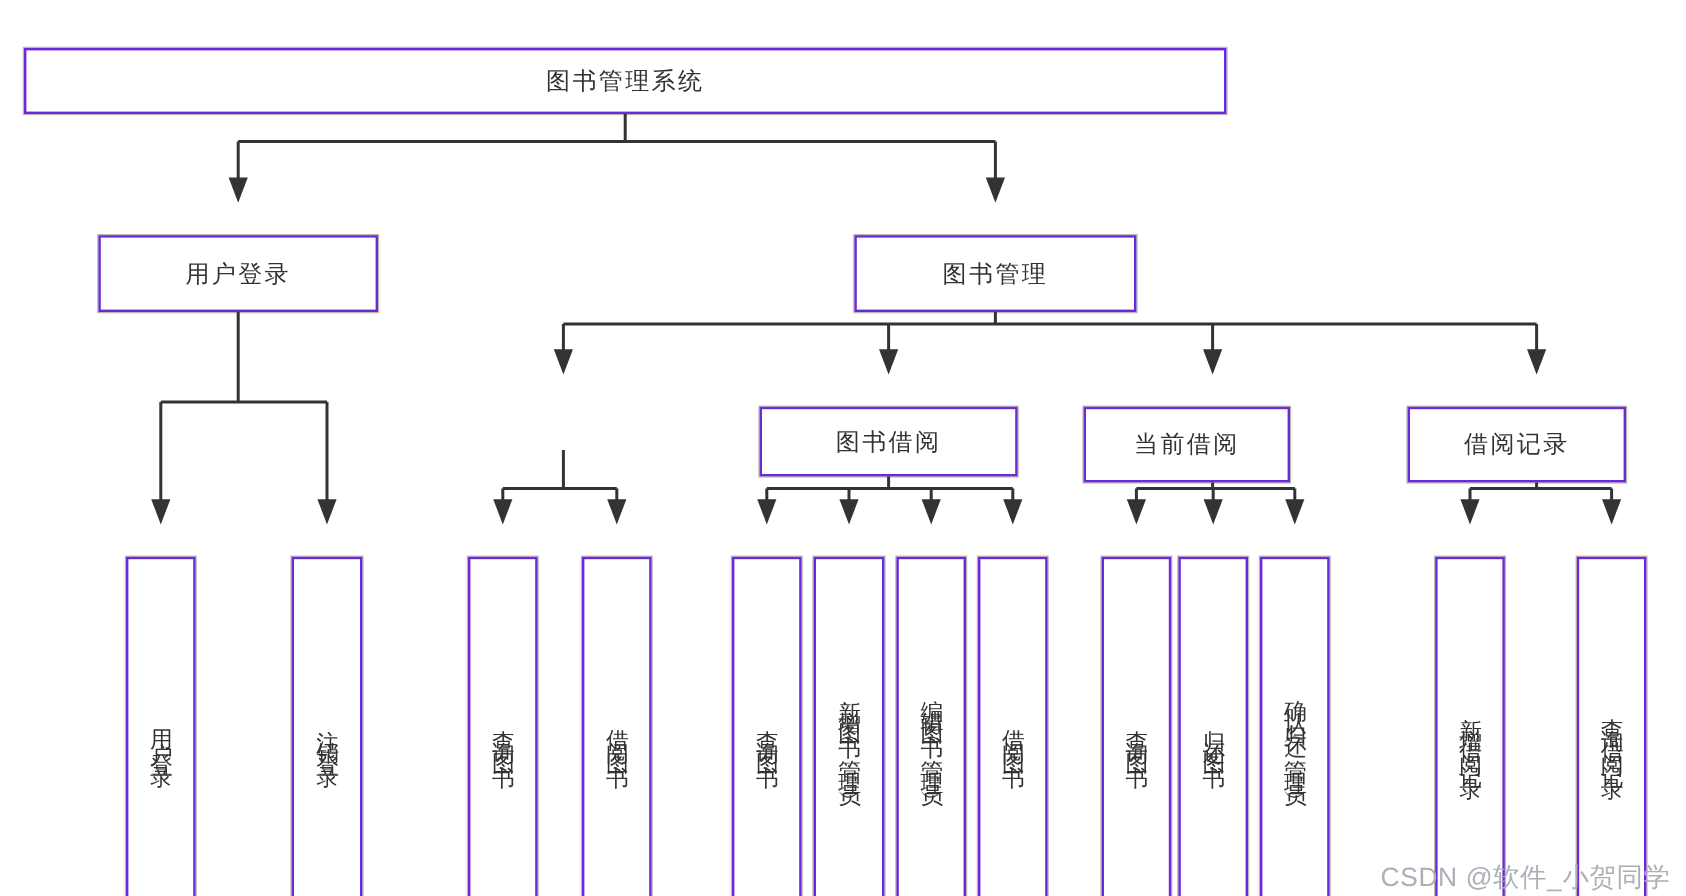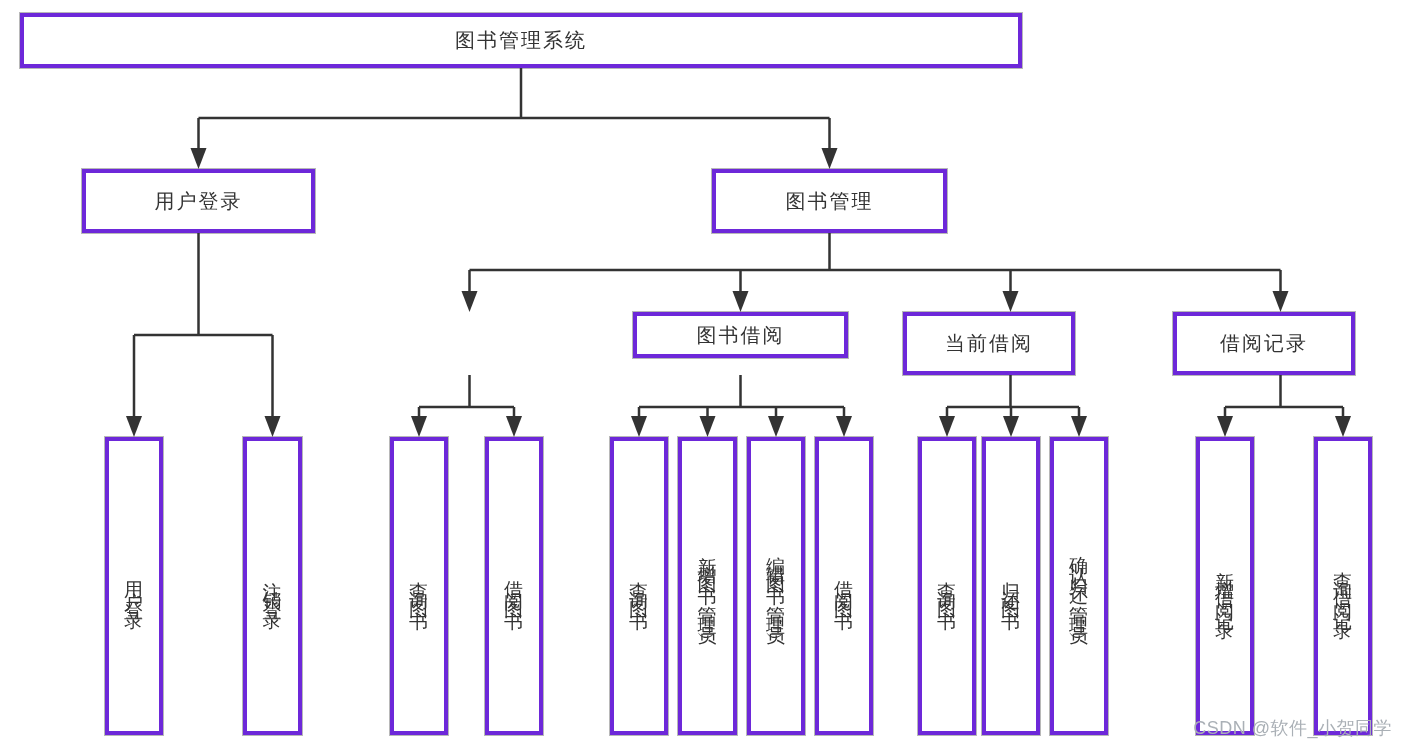--- a/index.html
+++ b/index.html
@@ -13,47 +13,48 @@
     overflow: hidden;
   }
   #wires {
     position: absolute;
     left: 0; top: 0;
     width: 1405px; height: 747px;
   }
   .node {
     position: absolute;
     box-sizing: border-box;
-    border: 4px solid #6d28d9;
+    border: 2px solid #6d28d9;
     background: #ffffff;
     display: flex;
     align-items: center;
     justify-content: center;
     outline: 1px solid rgba(51,51,51,0.35);
+    margin-top: 27px;
   }
   .hnode span {
     font-size: 20px;
     letter-spacing: 2px;
     color: #333333;
     white-space: nowrap;
   }
   .vnode span {
     writing-mode: vertical-rl;
     text-orientation: mixed;
     font-size: 19px;
     letter-spacing: 10px;
     line-height: 1;
     color: #333333;
     white-space: nowrap;
   }
   .watermark {
     position: absolute;
     right: 13px;
     top: 716px;
-    font-size: 18px;
+    font-size: 22px;
     color: #aab0b6;
     letter-spacing: 0.5px;
     white-space: nowrap;
   }
 </style>
 </head>
 <body>
 
 <div id="stage">
 
@@ -101,21 +102,21 @@
     <span>图书管理系统</span>
   </div>
 
   <div class="node hnode" style="left:82px; top:169px; width:233px; height:64px;">
     <span>用户登录</span>
   </div>
   <div class="node hnode" style="left:712px; top:169px; width:235px; height:64px;">
     <span>图书管理</span>
   </div>
 
-  <div class="node hnode" style="left:633px; top:312px; width:215px; height:46px;">
+  <div class="node hnode" style="left:633px; top:312px; width:215px; height:58px;">
     <span>图书借阅</span>
   </div>
   <div class="node hnode" style="left:903px; top:312px; width:172px; height:63px;font-family:Liberation Mono, monospace;">
     <span>当前借阅</span>
   </div>
   <div class="node hnode" style="left:1173px; top:312px; width:182px; height:63px;">
     <span>借阅记录</span>
   </div>
 
   <div class="node vnode" style="left:105px; top:437px; width:58px; height:298px;">

